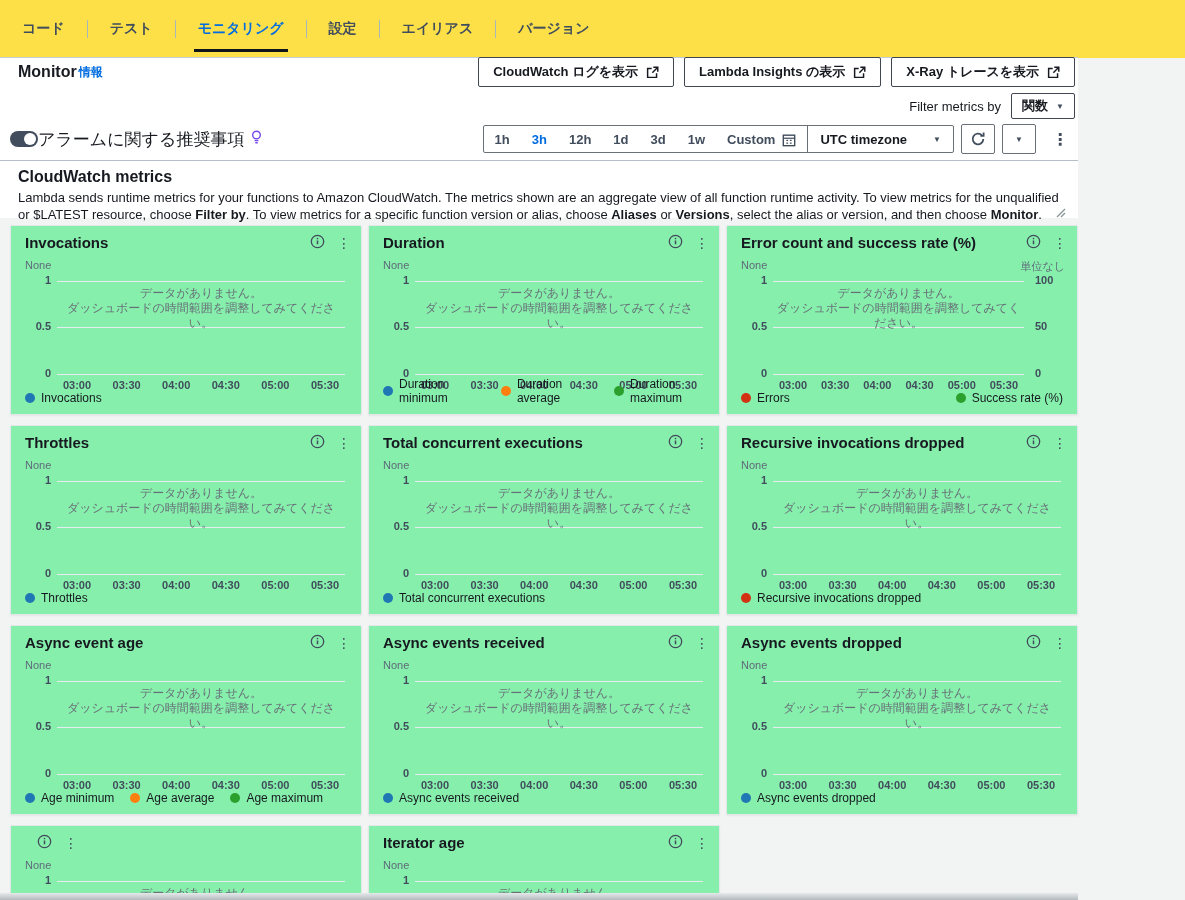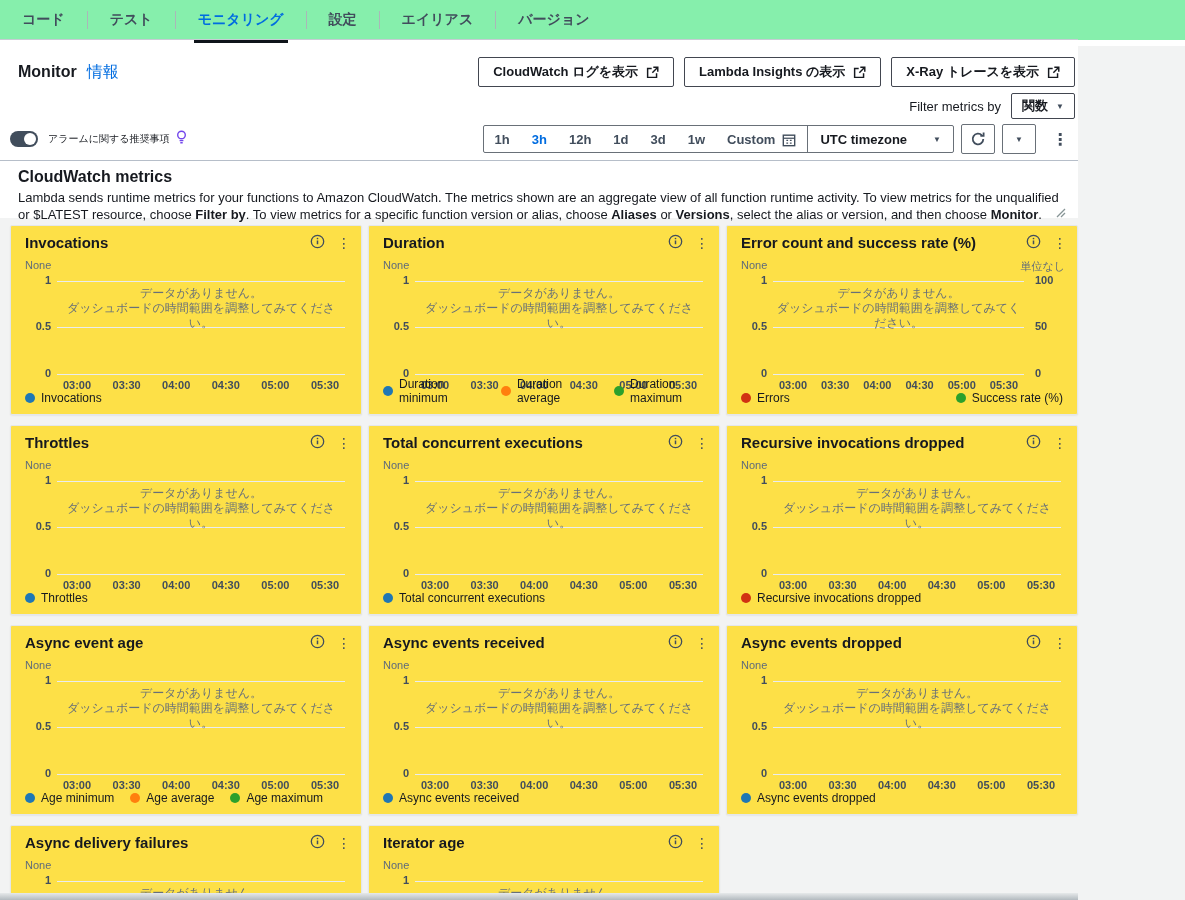--- a/index.html
+++ b/index.html
@@ -6,47 +6,47 @@
   html,body { width:1185px; height:900px; }
   body {
     position:relative; overflow:hidden;
     font-family:"Liberation Sans","DejaVu Sans",sans-serif;
     background:#ffffff; color:#16191f;
   }
   .bg-right { position:absolute; left:1078px; top:46px; width:107px; height:172px; background:#f2f3f3; }
   .bg-bottom { position:absolute; left:0; top:218px; width:1185px; height:682px; background:#f2f3f3; }
 
   
-  .tabbar { position:absolute; top:0; left:0; width:1185px; height:40px; background:#86efac; display:flex; align-items:center; padding-left:18px; }
+  .tabbar { position:absolute; top:0; left:0; width:1185px; height:58px; background:#fde047; display:flex; align-items:center; padding-left:18px; }
   .tabbar::after { content:""; position:absolute; left:0; bottom:0; width:1078px; height:1px; background:#c6ccd4; }
   .tab { position:relative; height:46px; display:flex; align-items:center; padding:0 4px; font-size:14px; font-weight:700; color:#414d5c; cursor:pointer; }
   .tab.active { color:#006ce0; }
   .tab.active::after { content:""; position:absolute; left:0; right:0; bottom:0; height:3px; background:#0f141a; }
   .tab-sep { width:1px; height:18px; background:#aab7b8; margin:0 18px; }
 
   
   .monitor-row { position:absolute; top:56px; left:18px; right:110px; height:32px; display:flex; align-items:center; }
   .monitor-title { font-size:16px; font-weight:700; }
-  .info-link { margin-left:10px; font-size:16px; font-weight:400; color:#006ce0; cursor:pointer; }
+  .info-link { margin-left:2px; font-size:12px; font-weight:700; color:#006ce0; cursor:pointer; }
   .hdr-buttons { margin-left:auto; display:flex; gap:10px; }
   .btn { height:30px; display:flex; align-items:center; gap:8px; padding:0 14px; background:#fff;
          border:1px solid #424650; border-radius:2px; font-size:13px; font-weight:700; color:#16191f; cursor:pointer; }
 
   
   .filter-row { position:absolute; top:92px; right:110px; height:28px; display:flex; align-items:center; gap:10px; }
   .filter-label { font-size:13px; color:#16191f; }
   .select-box { height:26px; min-width:64px; display:flex; align-items:center; justify-content:center; gap:8px;
                 border:1px solid #424650; border-radius:2px; background:#fff; font-size:13px; font-weight:700; padding:0 10px; cursor:pointer; }
   .caret { font-size:8px; color:#414d5c; }
 
   
   .toolbar-row { position:absolute; top:124px; left:10px; right:113px; height:30px; display:flex; align-items:center; }
   .toggle { width:28px; height:16px; border-radius:8px; background:#414d5c; position:relative; cursor:pointer; flex:0 0 auto; }
   .toggle .knob { position:absolute; top:2px; left:14px; width:12px; height:12px; border-radius:50%; background:#fff; }
-  .toggle-label { margin-left:10px; font-size:10px; color:#16191f; }
+  .toggle-label { font-size:17px; color:#16191f; }
   .bulb { margin-left:6px; }
   .time-controls { margin-left:auto; display:flex; align-items:center; }
   .segment-box { height:28px; display:flex; align-items:center; border:1px solid #697078; border-radius:2px; background:#fff; }
   .range-item { padding:0 11px; font-size:13px; font-weight:700; color:#414d5c; cursor:pointer; }
   .range-item.active { color:#006ce0; }
   .custom-item { display:flex; align-items:flex-end; gap:7px; padding:0 11px; font-size:13px; font-weight:700; color:#414d5c; cursor:pointer; }
   .seg-div { width:1px; height:28px; background:#697078; }
   .tz-item { display:flex; align-items:center; gap:26px; padding:0 12px; font-size:13px; font-weight:700; color:#16191f; cursor:pointer; }
   .sq-btn { height:30px; width:34px; margin-left:7px; display:flex; align-items:center; justify-content:center;
             border:1px solid #697078; border-radius:2px; background:#fff; cursor:pointer; }
@@ -54,21 +54,21 @@
 
   
   .section-divider { position:absolute; top:160px; left:0; width:1078px; height:1px; background:#b6bec9; }
   .section-title { position:absolute; top:168px; left:18px; font-size:16px; font-weight:700; }
   .section-desc { position:absolute; top:189px; left:18px; width:1046px; font-size:13px; line-height:17px; color:#16191f; }
   .resize-handle { position:absolute; top:204px; left:1054px; }
 
   
   .chart-grid { position:absolute; top:225px; left:10px; width:1068px; display:grid;
                 grid-template-columns:repeat(3,1fr); column-gap:6px; row-gap:10px; grid-auto-rows:190px; }
-  .card { position:relative; background:#fde047; border:1px solid #e4e7ea; border-radius:2px; box-shadow:0 1px 2px rgba(0,0,0,0.06); overflow:hidden;padding-left:37px; }
+  .card { position:relative; background:#86efac; border:1px solid #e4e7ea; border-radius:2px; box-shadow:0 1px 2px rgba(0,0,0,0.06); overflow:hidden;padding-left:37px; }
   .card-head { position:absolute; top:8px; left:14px; right:10px; display:flex; align-items:center; }
   .card-title { flex:1; font-size:15px; font-weight:600; color:#16191f; }
   .icon-btn { color:#414d5c; cursor:pointer; margin-left:12px; font-size:14px; line-height:14px; }
   .unit-left { position:absolute; top:33px; left:14px; font-size:11px; color:#5f6b7a; }
   .unit-right { position:absolute; top:33px; right:12px; font-size:11px; color:#5f6b7a; }
   .grid-line { position:absolute; height:1px; background:#e9ecef; left:46px; }
   .y-label { position:absolute; left:0; width:40px; text-align:right; font-size:11px; font-weight:600; color:#414d5c; }
   .y-label-r { position:absolute; left:308px; width:40px; text-align:left; font-size:11px; font-weight:600; color:#414d5c; }
   .no-data { position:absolute; top:60px; text-align:center; font-size:12px; line-height:15px; color:#687078; }
   .x-labels { position:absolute; top:153px; left:46px; display:flex; justify-content:space-between; }
@@ -535,21 +535,20 @@
       </div>
       <div class="legend">
         <span class="legend-item">
           <span class="legend-dot" style="background: rgb(31, 119, 180);"></span>
           <span>Async events dropped</span>
         </span>
       </div>
     </div>
     <div class="card">
       <div class="card-head">
-        <span class="card-title">Async delivery failures</span>
         <span class="icon-btn"><svg width="15" height="15" viewBox="0 0 16 16" fill="none">
             <circle cx="8" cy="8" r="6.6" stroke="#414d5c" stroke-width="1.4"></circle>
             <path d="M8 7v4" stroke="#414d5c" stroke-width="1.6"></path>
             <circle cx="8" cy="4.8" r="0.9" fill="#414d5c"></circle>
           </svg></span>
         <span class="icon-btn">⋮</span>
       </div>
       <span class="unit-left">None</span>
       <div class="grid-line" style="top: 55px; right: 16px;"></div>
       <span class="y-label" style="top: 48px;">1</span>

